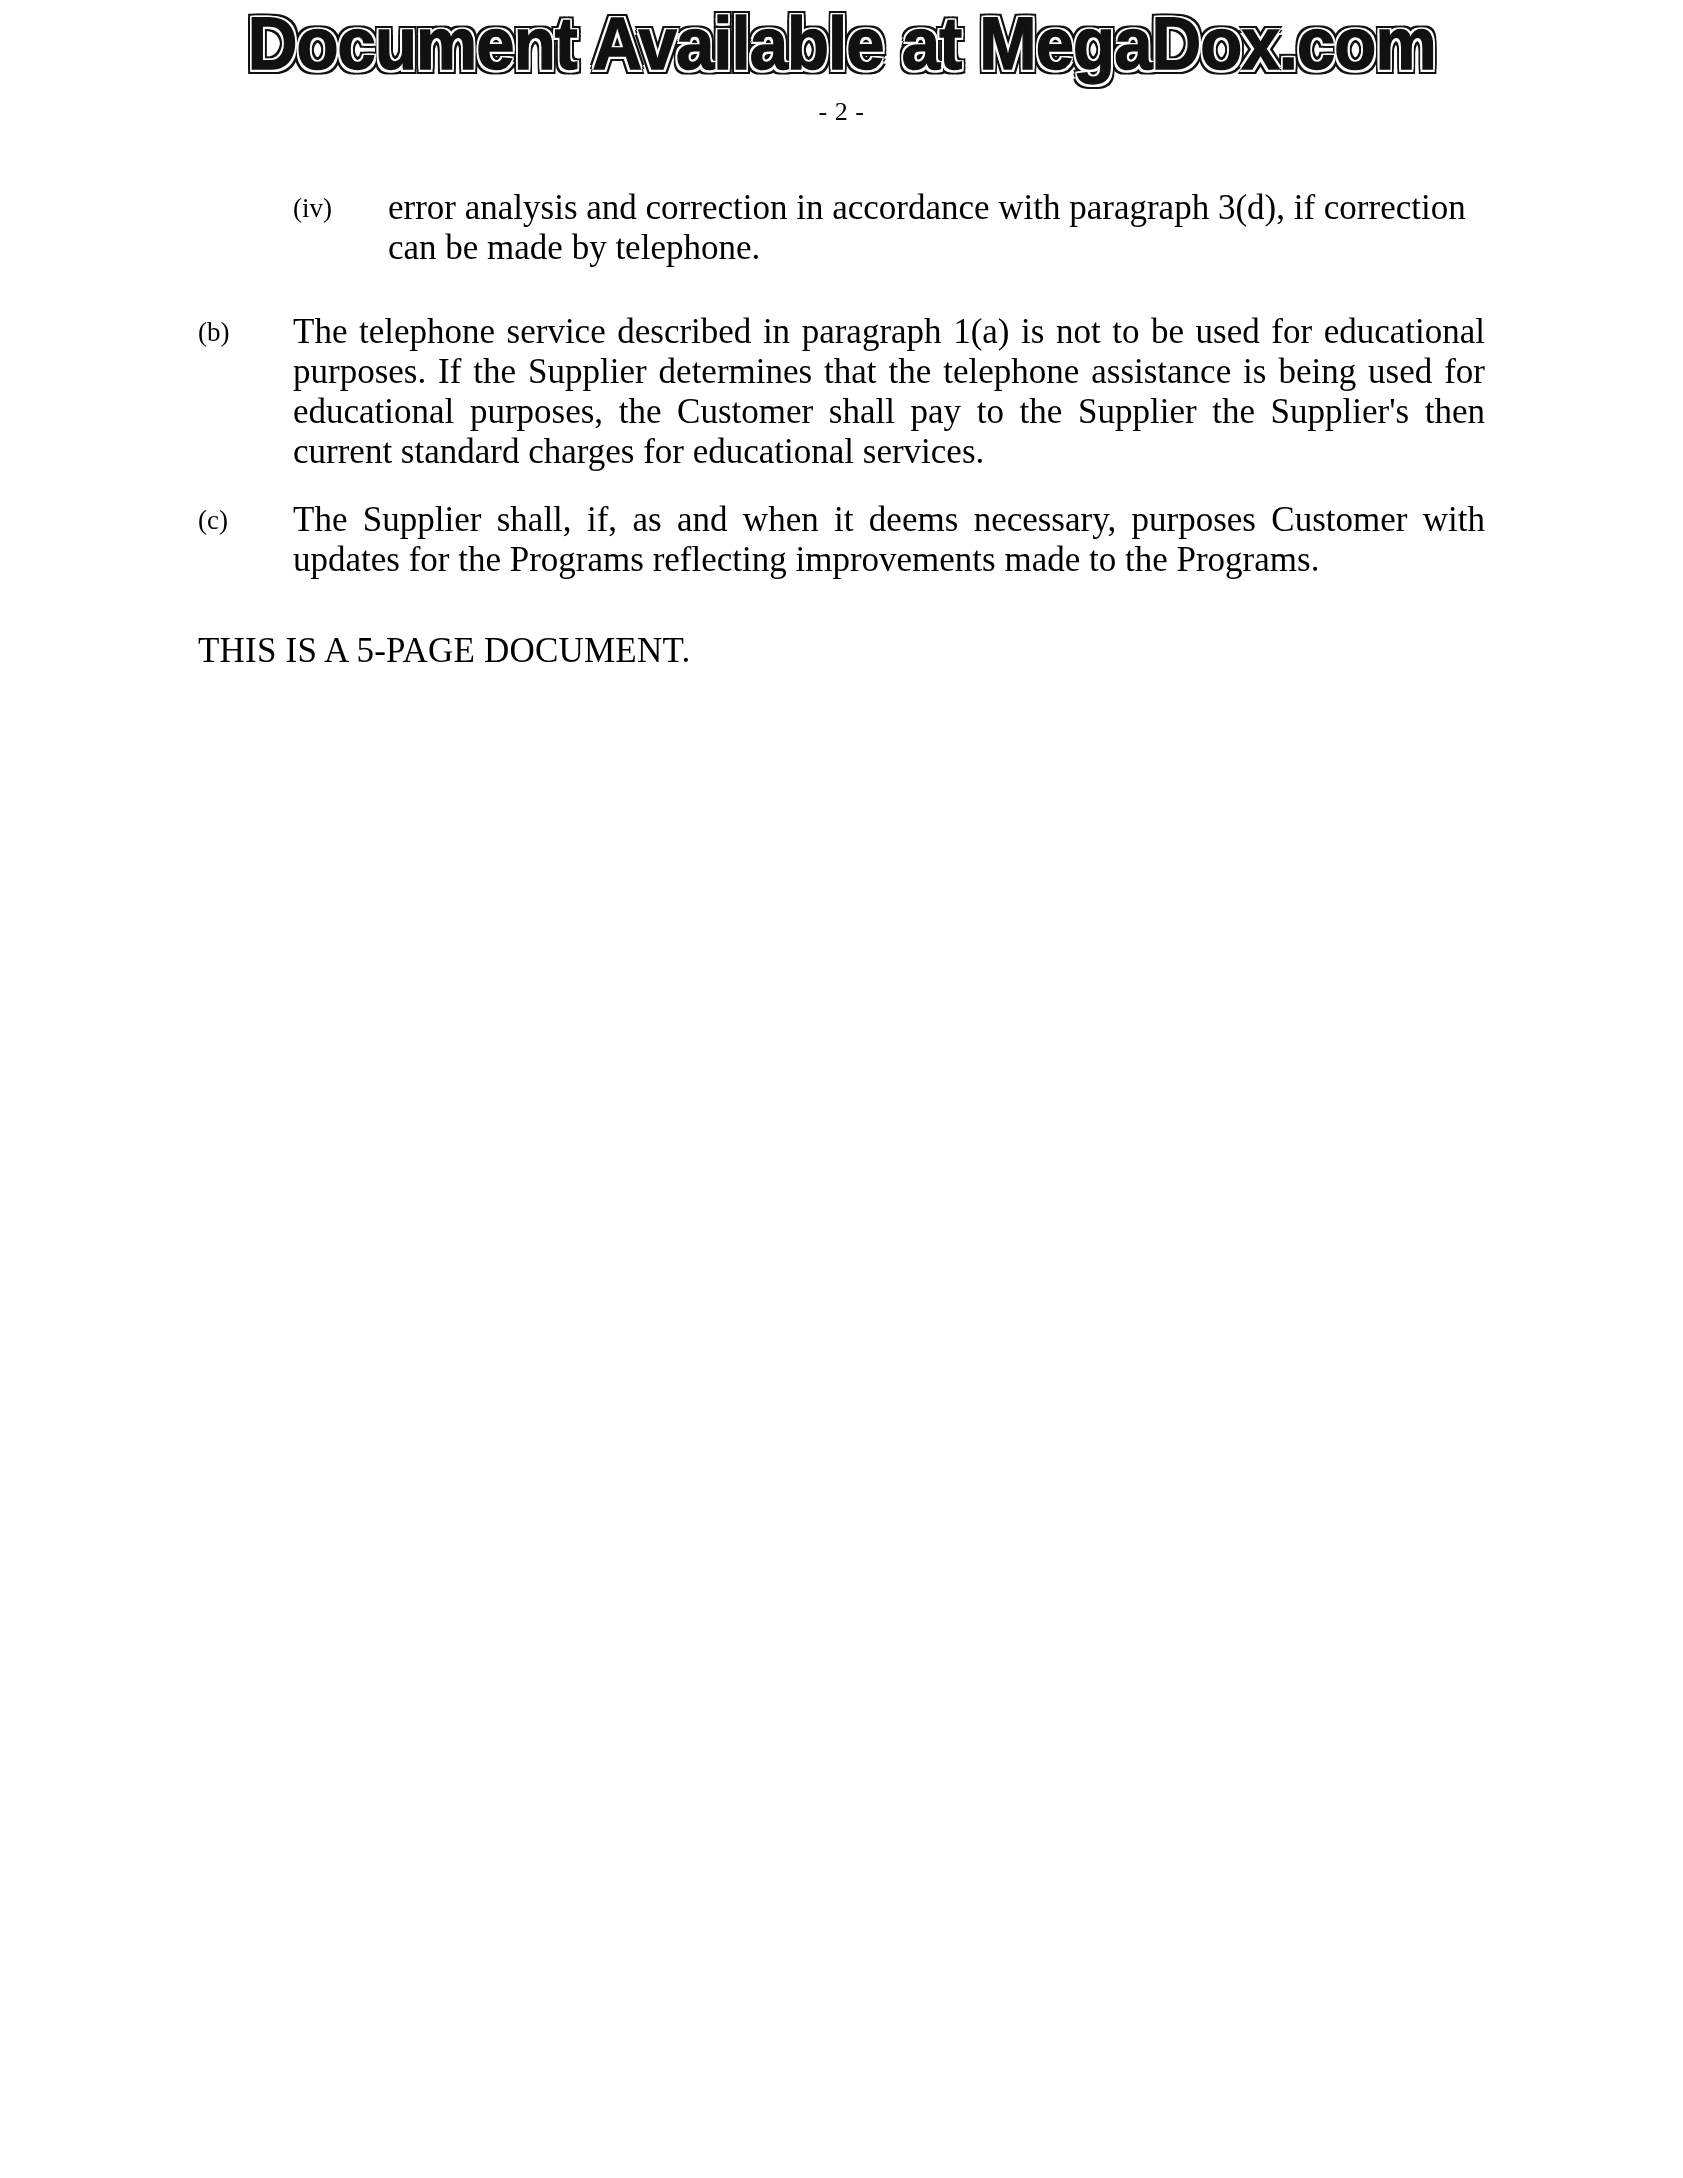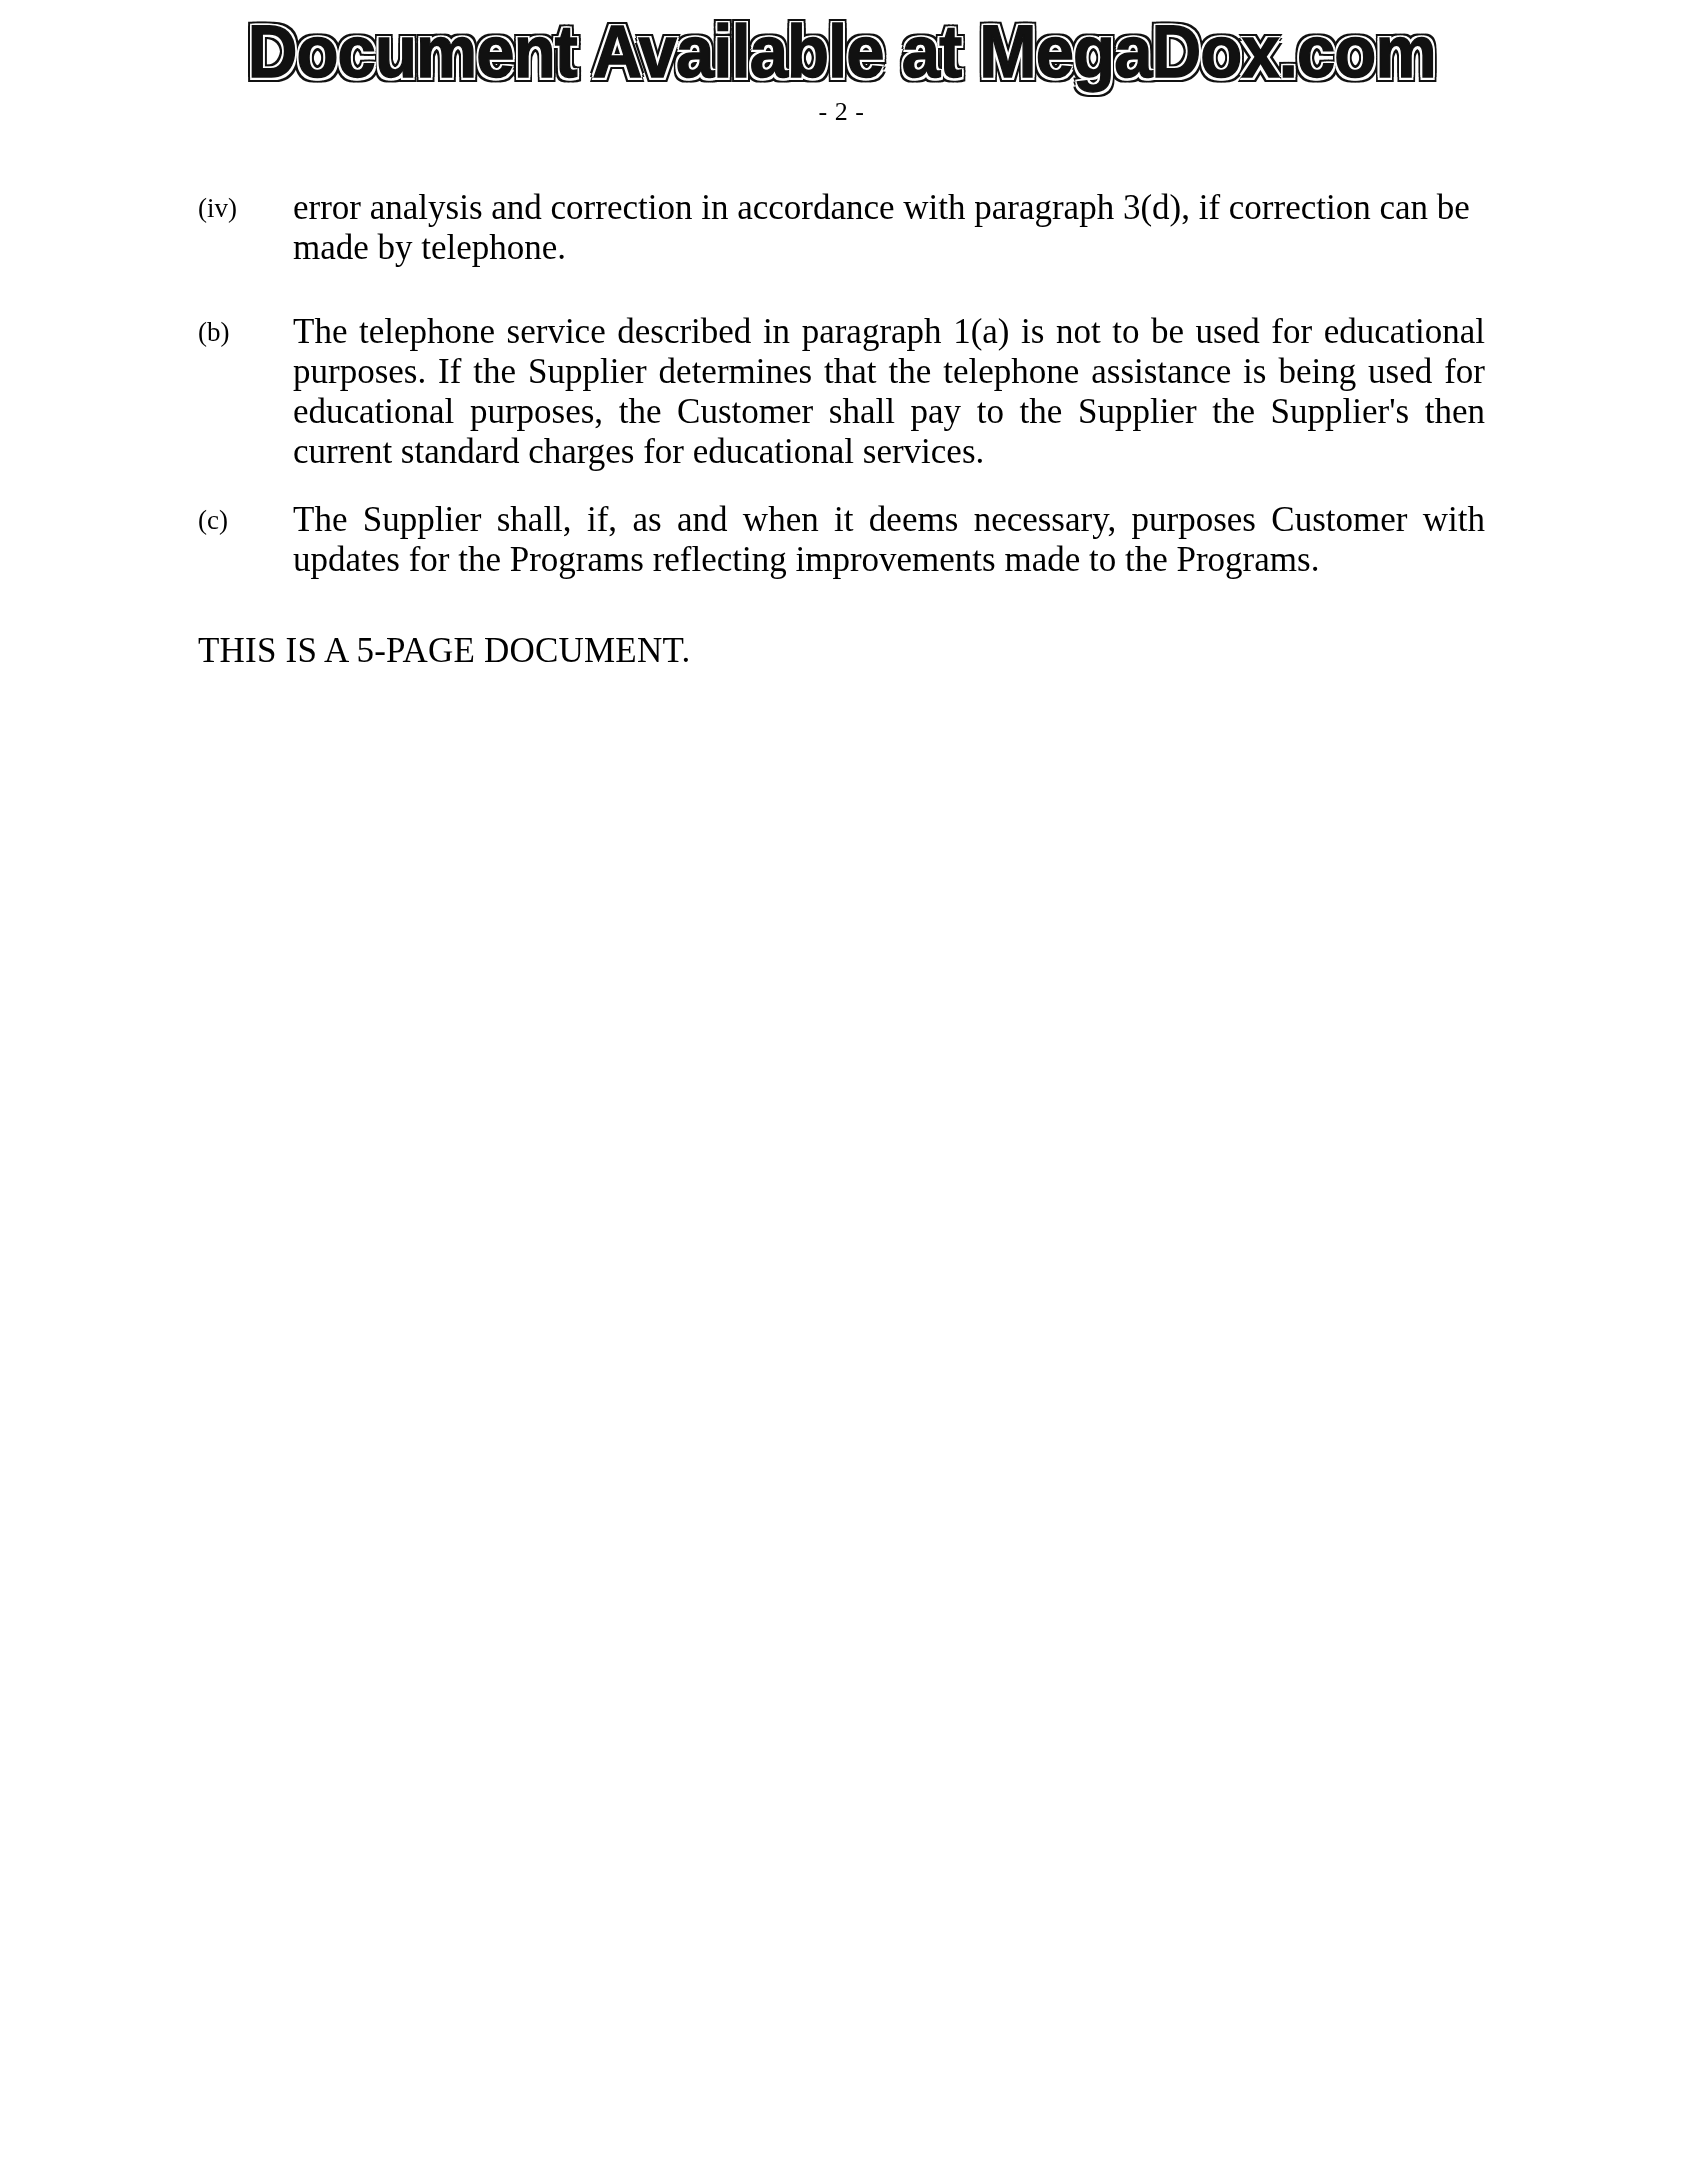--- a/index.html
+++ b/index.html
@@ -19,21 +19,21 @@
     color: #000000;
   }
 
   
   .watermark-header {
     position: absolute;
     top: 0px;
     left: 0;
     width: 1683px;
     text-align: center;
-    padding-top: 12px;
+    padding-top: 4px;
     box-sizing: border-box;
   }
 
   .watermark-text {
     display: inline-block;
     font-family: "Liberation Sans", "DejaVu Sans", sans-serif;
     font-weight: bold;
     font-size: 74px;
     line-height: 79px;
     letter-spacing: -1px;
@@ -81,20 +81,21 @@
     width: 1287px;
   }
 
   .clause {
     display: flex;
     align-items: flex-start;
     margin-bottom: 28px;
   }
 
   .clause.sub {
+    margin-left: 95px;
     margin-bottom: 44px;
   }
 
   .clause-label {
     flex: 0 0 auto;
     width: 95px;
     font-size: 27px;
     line-height: 40px;
   }
 

